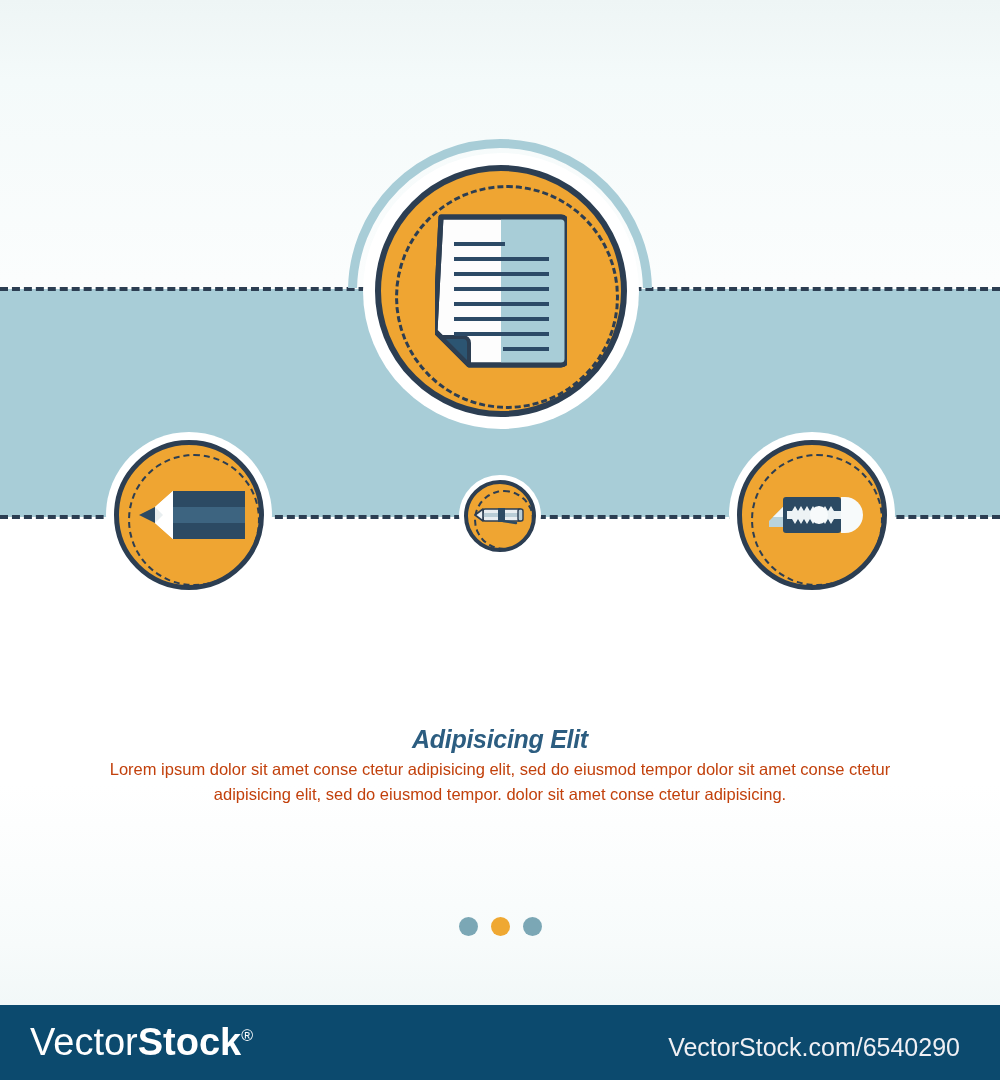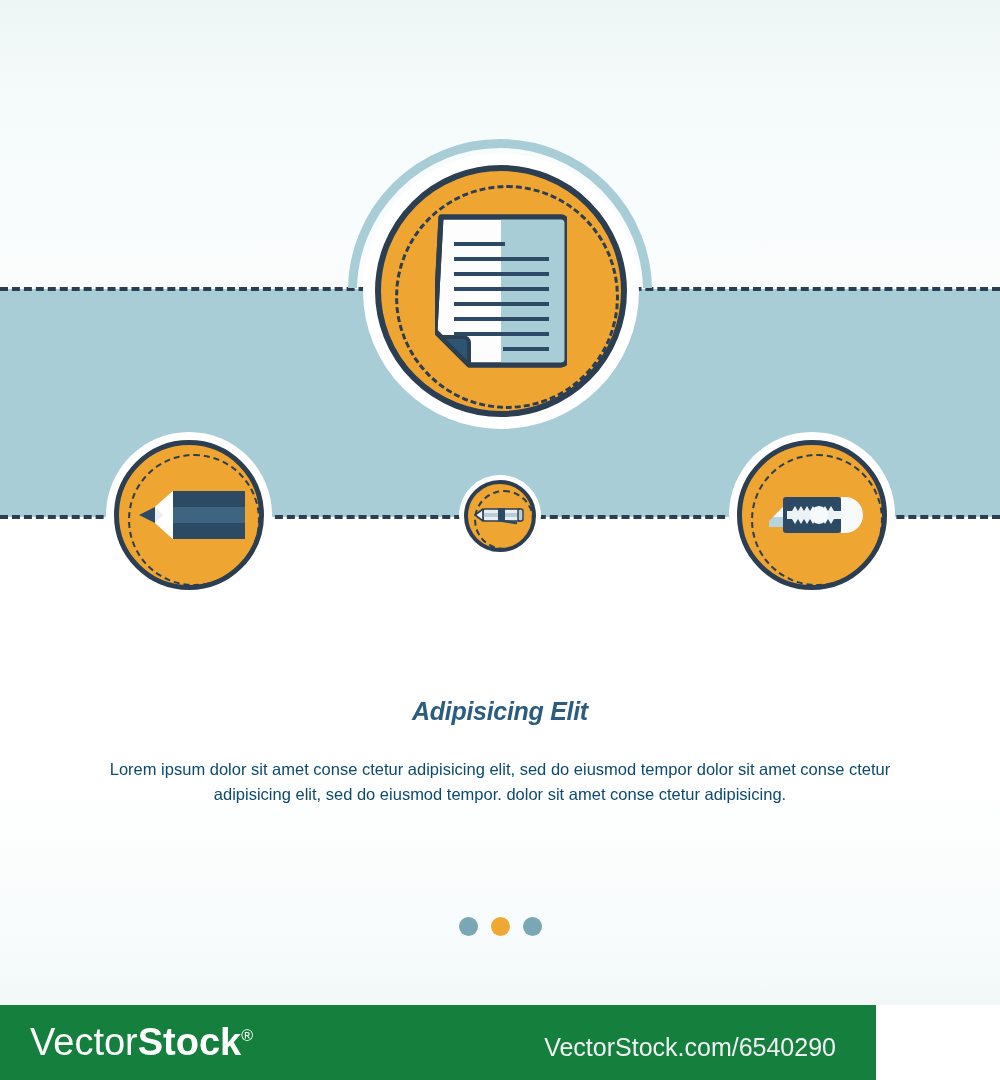--- a/index.html
+++ b/index.html
@@ -141,40 +141,40 @@
     width: 60px; height: 60px;
     border-width: 2px;
   }
 
   .icon-svg { display: block; }
 
   
   .headline {
     position: absolute;
     left: 0;
-    top: 697px;
+    top: 725px;
     width: 1000px;
     text-align: center;
     font-family: "Liberation Sans", sans-serif;
     font-style: italic;
     font-weight: bold;
     font-size: 25px;
     letter-spacing: -0.3px;
     color: #2c5d80;
   }
   .body-copy {
     position: absolute;
     left: 96px;
     top: 757px;
     width: 808px;
     text-align: center;
     font-family: "Liberation Sans", sans-serif;
     font-size: 16.5px;
     line-height: 25px;
-    color: #0c4a6e;
+    color: #c2410c;
   }
 
   
   .dots {
     position: absolute;
     left: 0;
     top: 917px;
     width: 1000px;
     display: flex;
     justify-content: center;
@@ -186,23 +186,23 @@
     border-radius: 50%;
   }
   .dot.inactive { background: #7ba7b5; }
   .dot.active   { background: #efa832; }
 
   
   .footer {
     position: absolute;
     left: 0;
     top: 1005px;
-    width: 876px;
+    width: 1000px;
     height: 75px;
-    background: #15803d;
+    background: #0c4a6e;
     text-align: right;
   }
   .wm-logo {
     position: absolute;
     left: 30px;
     top: 16px;
     font-family: "Liberation Sans", sans-serif;
     font-size: 38px;
     color: #ffffff;
     white-space: nowrap;

